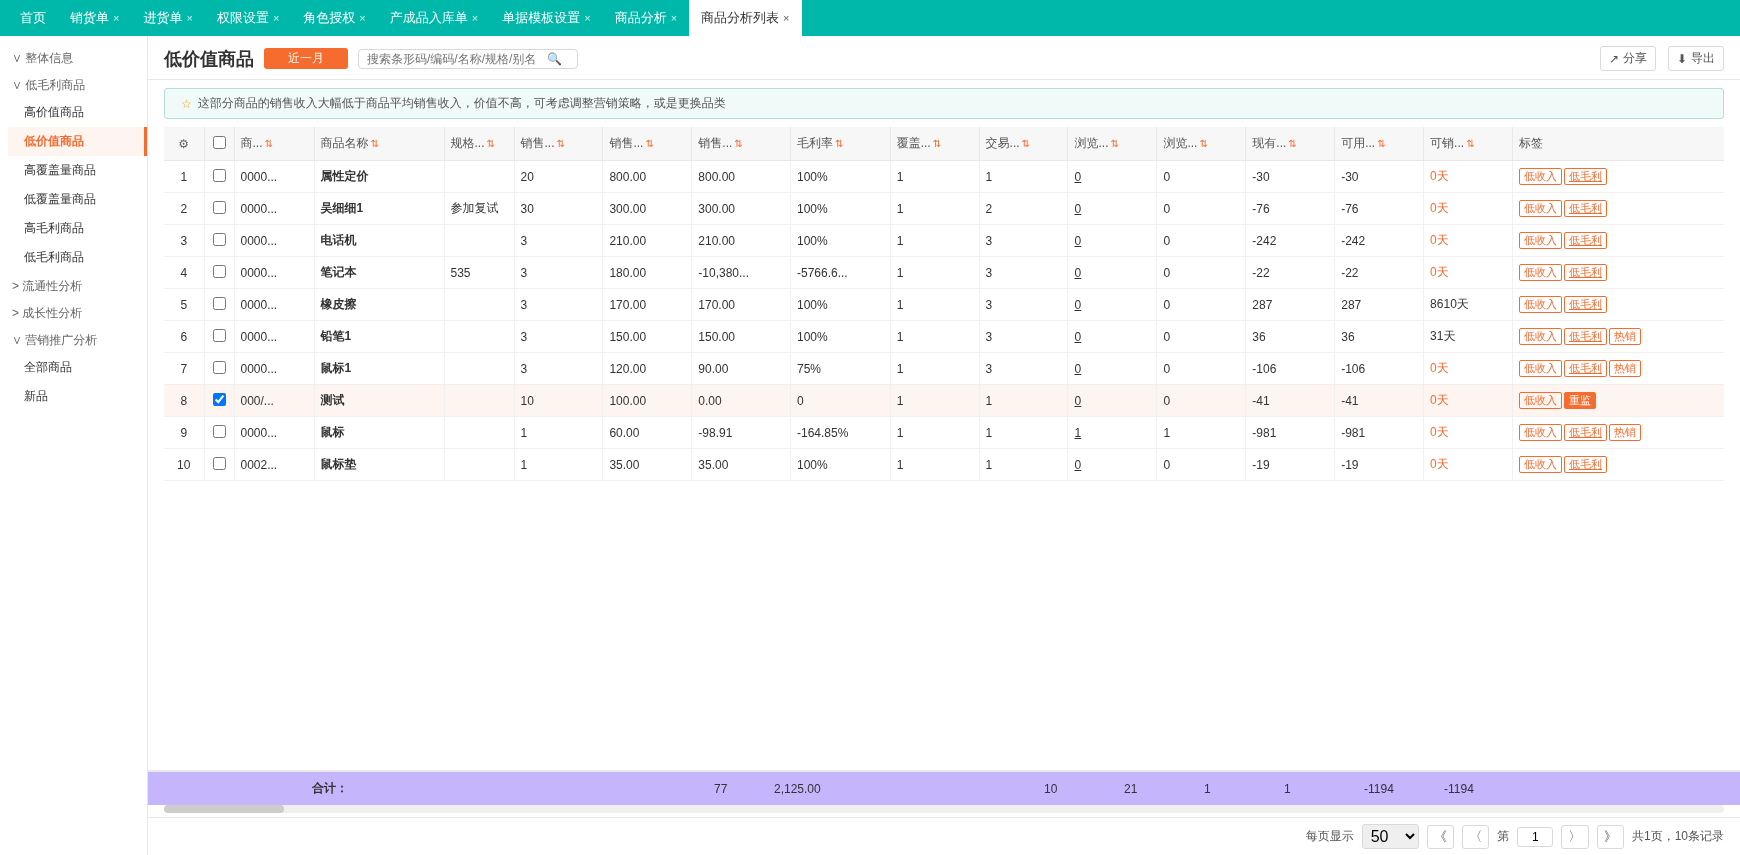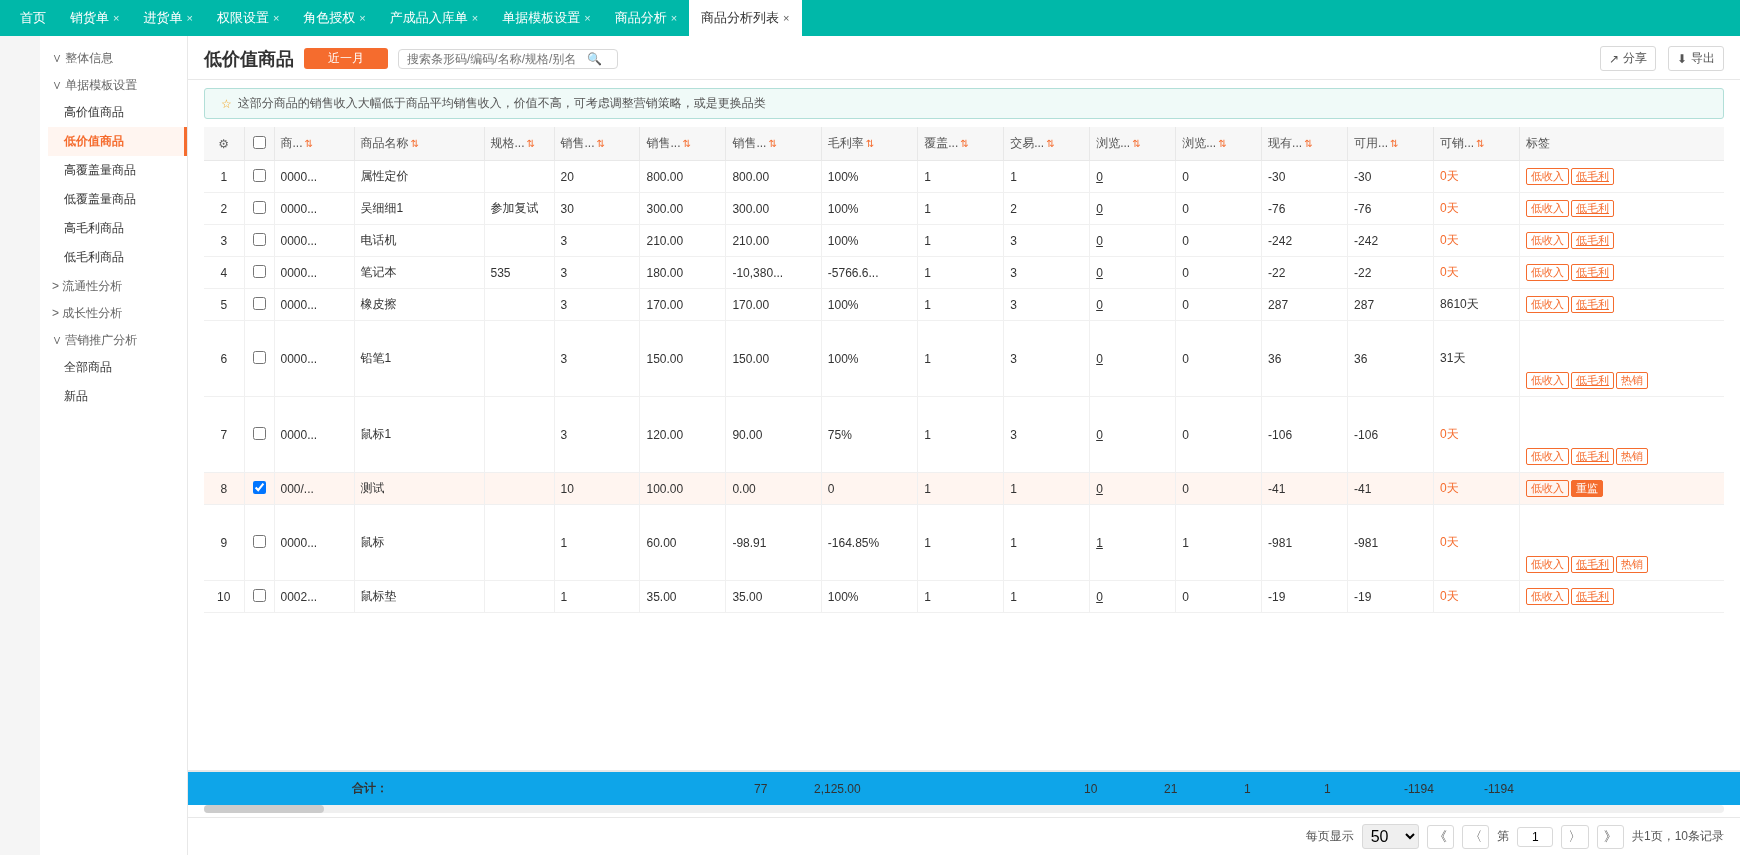--- a/index.html
+++ b/index.html
@@ -8,21 +8,21 @@
     
     .top-nav { background: #00b8a9; display: flex; align-items: center; height: 36px; padding: 0 8px; gap: 0; }
     .nav-item { color: #fff; padding: 0 12px; height: 36px; display: flex; align-items: center; cursor: pointer; font-size: 13px; white-space: nowrap; }
     .nav-item.active { background: #fff; color: #333; }
     .nav-close { margin-left: 4px; font-size: 11px; opacity: 0.8; cursor: pointer; }
 
     
     .main-layout { display: flex; height: calc(855px - 36px); }
 
     
-    .sidebar { width: 148px; background: #fff; border-right: 1px solid #e8e8e8; overflow-y: auto; padding: 8px 0; flex-shrink: 0; margin-left: 40px; }
+    .sidebar { width: 148px; background: #fff; border-right: 1px solid #e8e8e8; overflow-y: auto; padding: 8px 0; flex-shrink: 0; }
     .sidebar-section-title { color: #666; padding: 6px 12px 4px; font-size: 12px; display: flex; align-items: center; gap: 4px; }
     .sidebar-item { padding: 6px 16px; cursor: pointer; color: #333; font-size: 12px; white-space: nowrap; }
     .sidebar-item.active { background: #fff5f0; color: #f56c2e; font-weight: bold; border-right: 3px solid #f56c2e; }
     .sidebar-sub { padding-left: 8px; }
 
     
     .content { flex: 1; display: flex; flex-direction: column; overflow: hidden; background: #fff; }
 
     
     .content-header { display: flex; align-items: center; padding: 10px 16px 8px; border-bottom: 1px solid #e8e8e8; gap: 10px; }
@@ -44,31 +44,31 @@
     thead tr { background: #f7f7f7; }
     th { padding: 8px 6px; text-align: left; border-bottom: 1px solid #e8e8e8; border-right: 1px solid #e8e8e8; color: #555; font-weight: normal; white-space: nowrap; position: relative; cursor: pointer; }
     th:last-child { border-right: none; }
     th .sort-icon { color: #f56c2e; font-size: 10px; margin-left: 2px; }
     td { padding: 7px 6px; border-bottom: 1px solid #f0f0f0; border-right: 1px solid #f0f0f0; color: #333; }
     td:last-child { border-right: none; }
     tr.highlighted td { background: #fff5f0; }
     .tag { display: inline-block; border: 1px solid; border-radius: 2px; padding: 0 4px; font-size: 11px; margin-right: 2px; }
     .tag-low-income { color: #f56c2e; border-color: #f56c2e; }
     .tag-low-profit { color: #f56c2e; border-color: #f56c2e; text-decoration: underline; }
-    .tag-hot { color: #f56c2e; border-color: #f56c2e; margin-top: 44px; }
+    .tag-hot { color: #f56c2e; border-color: #f56c2e; }
     .tag-warning { color: #fff; background: #f56c2e; border-color: #f56c2e; }
     .underline { text-decoration: underline; cursor: pointer; }
     .col-num { width: 40px; text-align: center; }
     .col-check { width: 30px; text-align: center; }
     .col-code { width: 80px; }
-    .col-name { width: 130px; }
+    .col-name { width: 130px; font-weight: bold; }
     .col-spec { width: 70px; }
 
     
-    .total-row { background: #0ea5e9; border-top: 2px solid #e8e8e8; display: flex; align-items: center; padding: 8px 16px; font-size: 12px; gap: 0; }
+    .total-row { background: #c4b5fd; border-top: 2px solid #e8e8e8; display: flex; align-items: center; padding: 8px 16px; font-size: 12px; gap: 0; }
     .total-label { width: 200px; text-align: right; font-weight: bold; padding-right: 16px; }
 
     
     .footer { display: flex; align-items: center; justify-content: flex-end; padding: 6px 16px; border-top: 1px solid #e8e8e8; background: #fff; gap: 8px; font-size: 12px; color: #555; }
     .footer-select { border: 1px solid #d9d9d9; border-radius: 3px; padding: 2px 4px; font-size: 16px; }
     .page-btn { border: 1px solid #d9d9d9; border-radius: 3px; padding: 2px 6px; background: #fff; cursor: pointer; color: #555; }
     .page-input { border: 1px solid #d9d9d9; border-radius: 3px; padding: 2px 4px; width: 36px; text-align: center; font-size: 12px; }
     .scrollbar-area { height: 8px; background: #f0f0f0; border-radius: 4px; margin: 0 16px 4px; position: relative; }
     .scrollbar-thumb { height: 8px; width: 120px; background: #ccc; border-radius: 4px; position: absolute; left: 0; top: 0; }
 
@@ -117,21 +117,21 @@
   </div>
 </div>
 
 <div class="main-layout">
 
   <div class="sidebar">
     <div class="sidebar-section-title">
       <span>∨ 整体信息</span>
     </div>
     <div class="sidebar-section-title">
-      <span>∨ 单据模板设置</span>
+      <span>∨ 低毛利商品</span>
     </div>
     <div class="sidebar-sub">
       <div class="sidebar-item">高价值商品</div>
       <div class="sidebar-item active">低价值商品</div>
       <div class="sidebar-item">高覆盖量商品</div>
       <div class="sidebar-item">低覆盖量商品</div>
       <div class="sidebar-item">高毛利商品</div>
       <div class="sidebar-item">低毛利商品</div>
     </div>
     <div class="sidebar-section-title">

